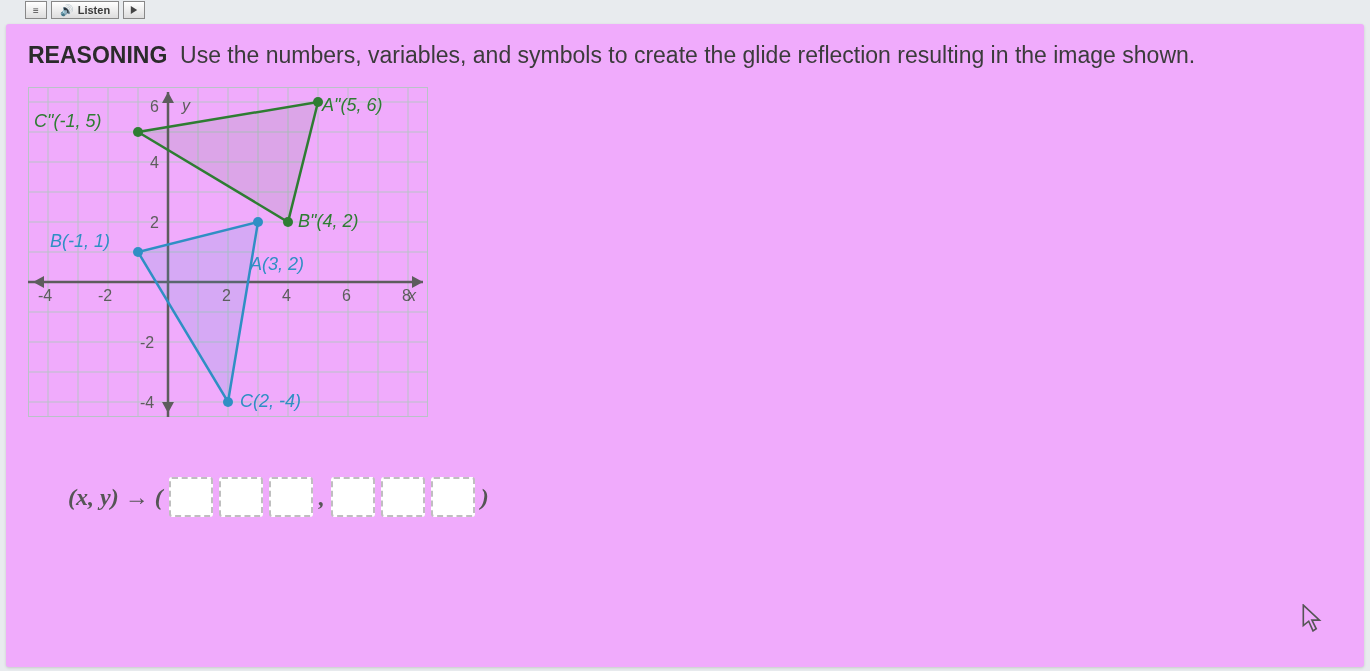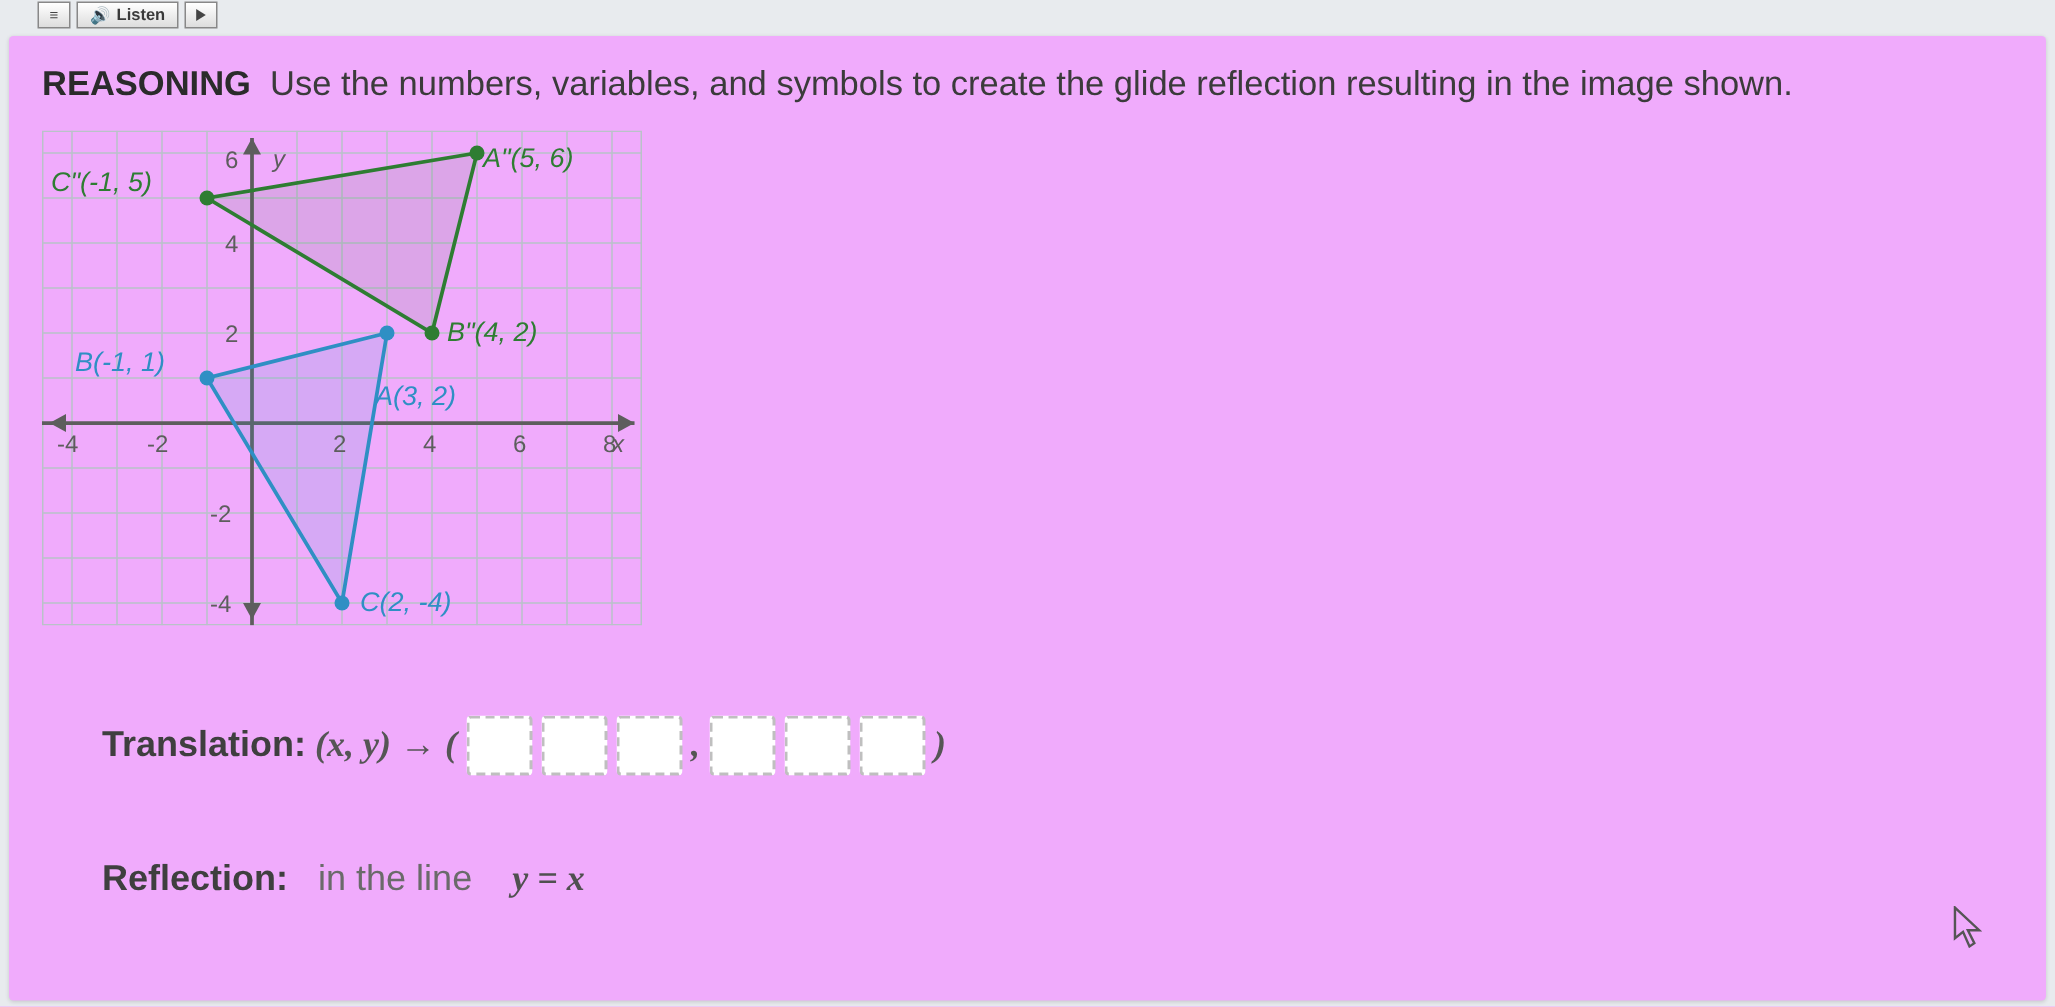--- a/index.html
+++ b/index.html
@@ -197,37 +197,29 @@
         <text x="294" y="24" fill="#2e7d32">A"(5, 6)</text>
         <text x="270" y="140" fill="#2e7d32">B"(4, 2)</text>
         <text x="22" y="160" fill="#2f8fc4">B(-1, 1)</text>
         <text x="222" y="183" fill="#2f8fc4">A(3, 2)</text>
         <text x="212" y="320" fill="#2f8fc4">C(2, -4)</text>
       </g>
     </svg>
   </div>
 
   <div class="answer-row">
-    <span class="lbl">Translation:</span>
     <span class="math-it">(x, y) → (</span>
     <div class="blank"></div>
     <div class="blank"></div>
     <div class="blank"></div>
     <span class="math-it">,</span>
     <div class="blank"></div>
     <div class="blank"></div>
     <div class="blank"></div>
     <span class="math-it">)</span>
   </div>
 
-  <div class="reflect-row">
-    <span class="lbl">Reflection:</span>
-    <span class="txt">&nbsp;</span>
-    <span class="txt">in the line</span>
-    <span class="txt">&nbsp;&nbsp;</span>
-    <span class="math-it">y = x</span>
-  </div>
 
   <svg class="cursor" viewBox="0 0 20 26">
     <path d="M1 1 L1 20 L6 16 L10 25 L13 23 L9 15 L16 15 Z" fill="none" stroke="#555" stroke-width="1.5"></path>
   </svg>
 
 </div>
 
 </body></html>

